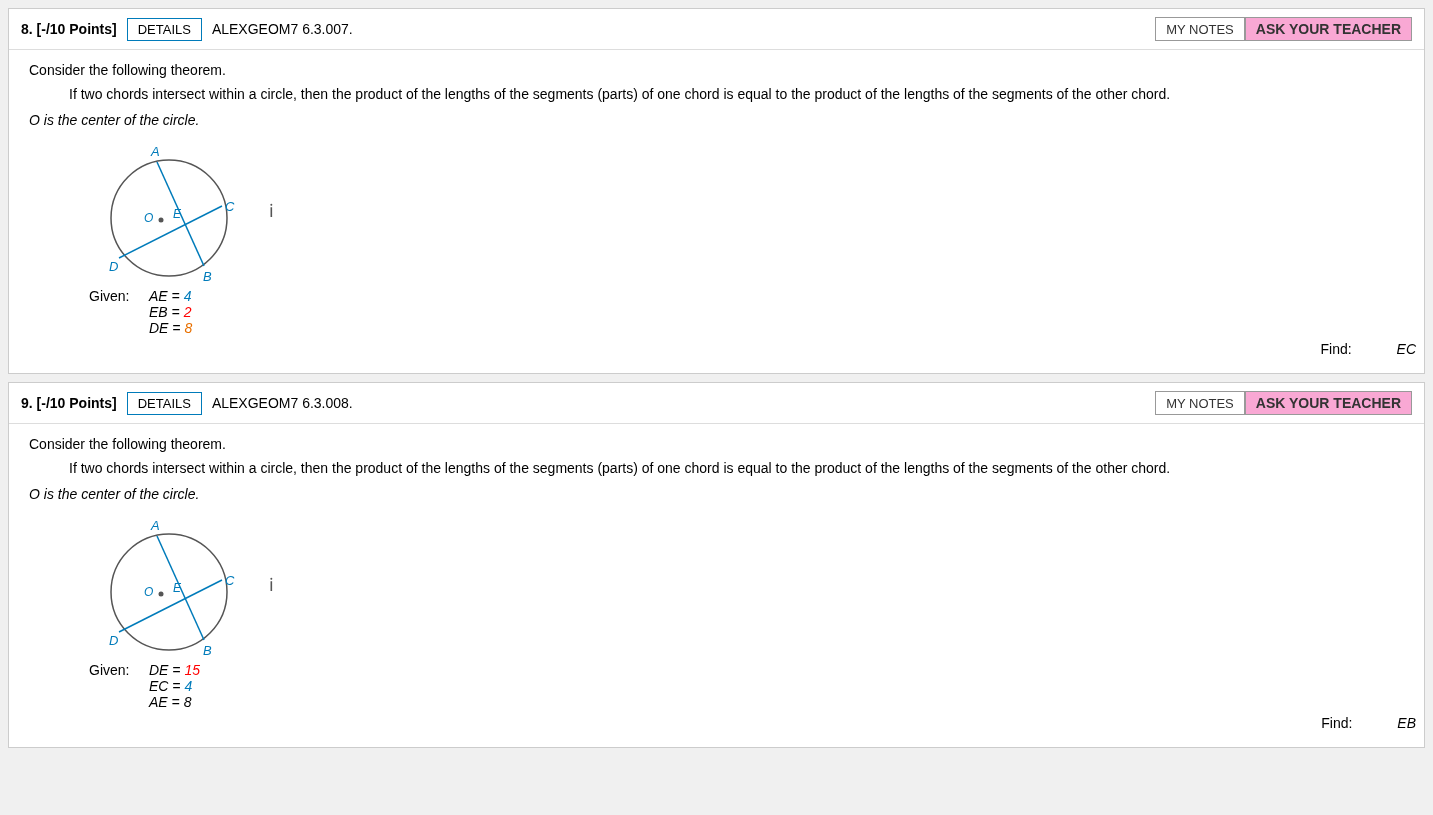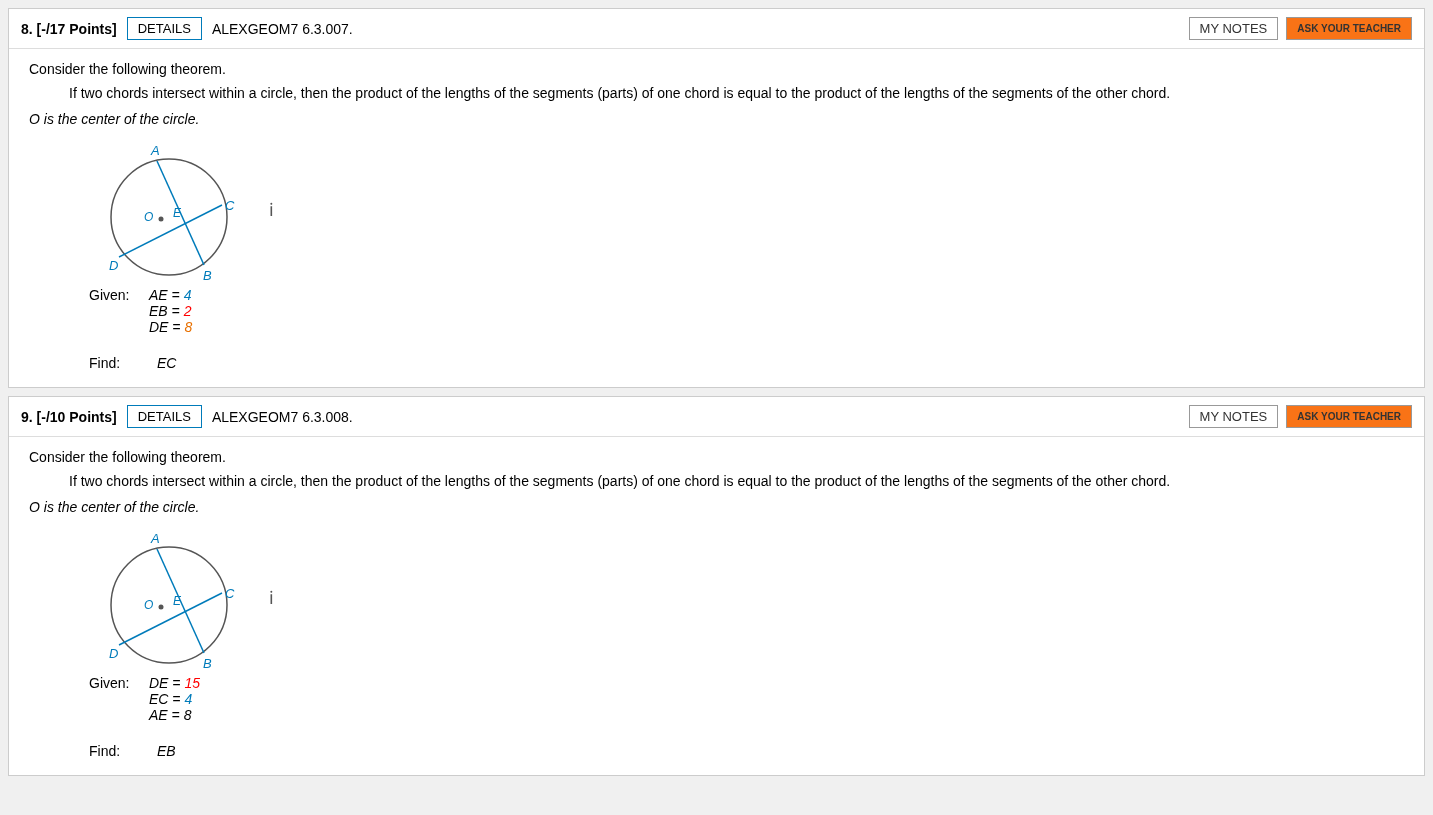--- a/index.html
+++ b/index.html
@@ -40,38 +40,37 @@
       cursor: pointer;
     }
 
     .question-code {
       font-size: 14px;
       font-weight: normal;
     }
 
     .header-right-btns {
       display: flex;
-      gap: 8px;
     }
 
     .my-notes-btn {
       border: 1px solid #999;
       background: #fff;
       color: #333;
       padding: 3px 10px;
       font-size: 13px;
       cursor: pointer;
     }
 
     .ask-teacher-btn {
       border: 1px solid #999;
-      background: #f97316;
+      background: #f9a8d4;
       color: #333;
       padding: 3px 10px;
-      font-size: 10px;
+      font-size: 14px;
       cursor: pointer;
       font-weight: bold;
     }
 
     .question-body {
       padding: 12px 8px 16px 20px;
     }
 
     .theorem-intro {
       margin-bottom: 8px;
@@ -136,22 +135,23 @@
       font-size: 14px;
     }
 
     .red { color: red; }
     .blue { color: #007bba; }
     .orange { color: #e87000; }
 
     .find-row {
       display: flex;
       align-items: center;
-      gap: 8px;
-      margin-top: 20px;
+      gap: 16px;
+      margin-top: 5px;
+      justify-content: flex-end;
     }
 
     .find-label {
       width: 60px;
       font-size: 14px;
     }
 
     .find-value {
       font-style: italic;
       font-size: 14px;
@@ -183,21 +183,21 @@
       font-family: Arial, sans-serif;
     }
   </style>
 </head>
 <body>
 
 <div id="app">
     <div class="question-block">
       <div class="question-header">
         <div class="question-header-left">
-          <span class="question-number">8. [-/17 Points]</span>
+          <span class="question-number">8. [-/10 Points]</span>
           <button class="details-btn">DETAILS</button>
           <span class="question-code">ALEXGEOM7 6.3.007.</span>
         </div>
         <div class="header-right-btns">
           <button class="my-notes-btn">MY NOTES</button>
           <button class="ask-teacher-btn">ASK YOUR TEACHER</button>
         </div>
       </div>
       <div class="question-body">
         <div class="theorem-intro">Consider the following theorem.</div>

